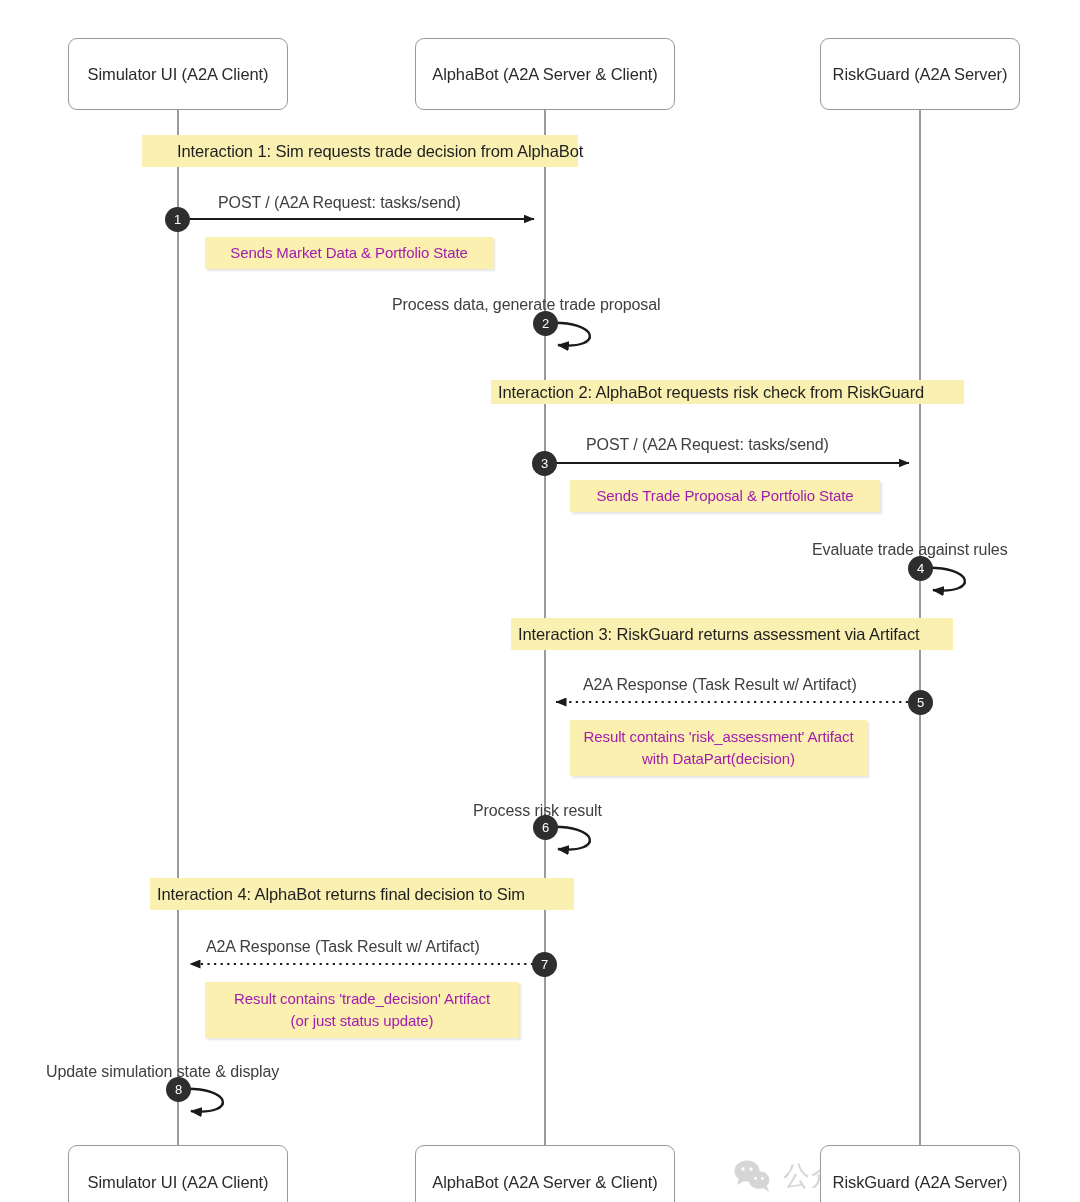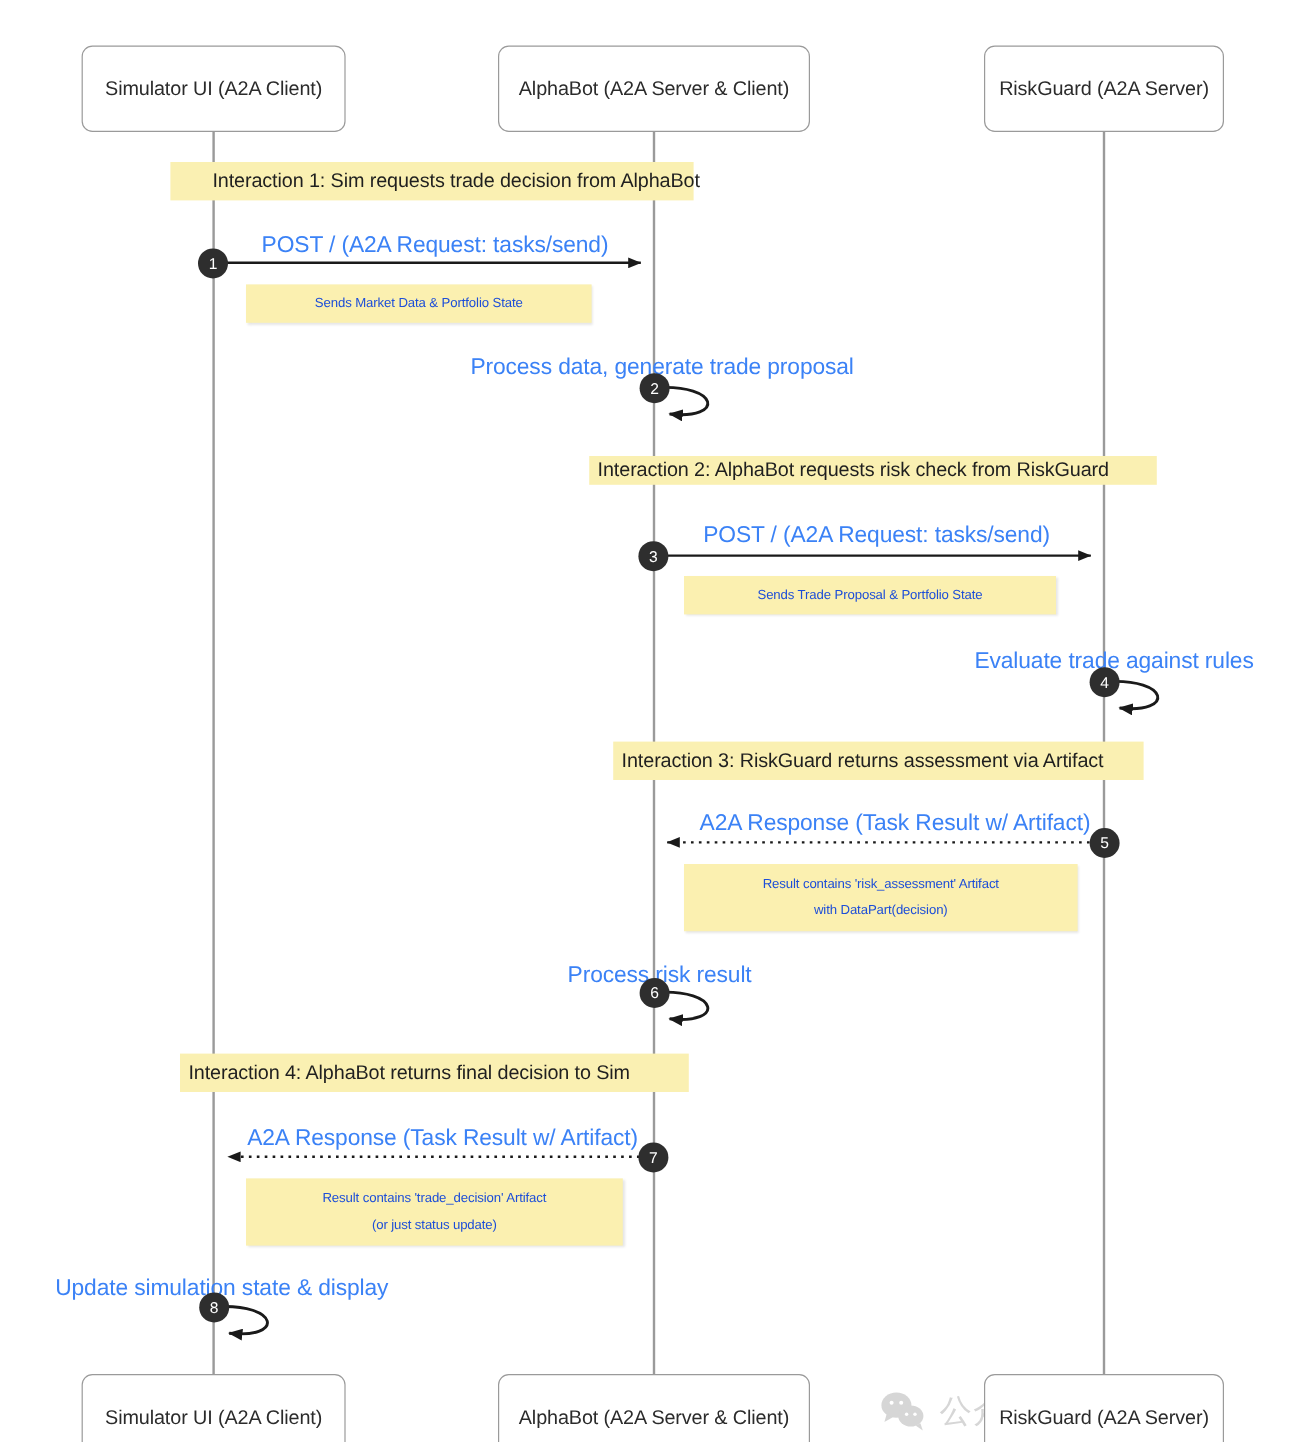--- a/index.html
+++ b/index.html
@@ -70,33 +70,33 @@
     box-sizing: border-box;
     background: #fbf0b0;
     display: flex;
     align-items: center;
     justify-content: center;
     text-align: center;
     z-index: 4;
     box-shadow: 1.5px 1.5px 2px rgba(0,0,0,0.10);
   }
   .note-label {
-    font-size: 11px;
+    font-size: 15px;
     line-height: 22px;
-    color: #1d4ed8;
+    color: #a21caf;
     white-space: pre-line;
     letter-spacing: -0.1px;
     padding: 0 9px;
   }
 
   
   .msg-label {
     position: absolute;
-    font-size: 19px;
-    color: #3b82f6;
+    font-size: 16px;
+    color: #404040;
     white-space: nowrap;
     z-index: 5;
     letter-spacing: -0.1px;
   }
 
   
   #arrows {
     position: absolute;
     left: 0;
     top: 0;
@@ -212,21 +212,21 @@
   <div class="msg-label" style="left:46px; top:1031px;">Update simulation state &amp; display</div>
 
   <div class="note" style="left:205px; top:205px; width:288px; height:32px;">
     <span class="note-label">Sends Market Data &amp; Portfolio State</span>
   </div>
 
   <div class="note" style="left:570px; top:448px; width:310px; height:32px;">
     <span class="note-label">Sends Trade Proposal &amp; Portfolio State</span>
   </div>
 
-  <div class="note" style="left:570px; top:688px; width:328px; height:56px;">
+  <div class="note" style="left:570px; top:688px; width:297px; height:56px;">
     <span class="note-label">Result contains 'risk_assessment' Artifact
 with DataPart(decision)</span>
   </div>
 
   <div class="note" style="left:205px; top:950px; width:314px; height:56px;">
     <span class="note-label">Result contains 'trade_decision' Artifact
 (or just status update)</span>
   </div>
 
   <svg id="arrows">

